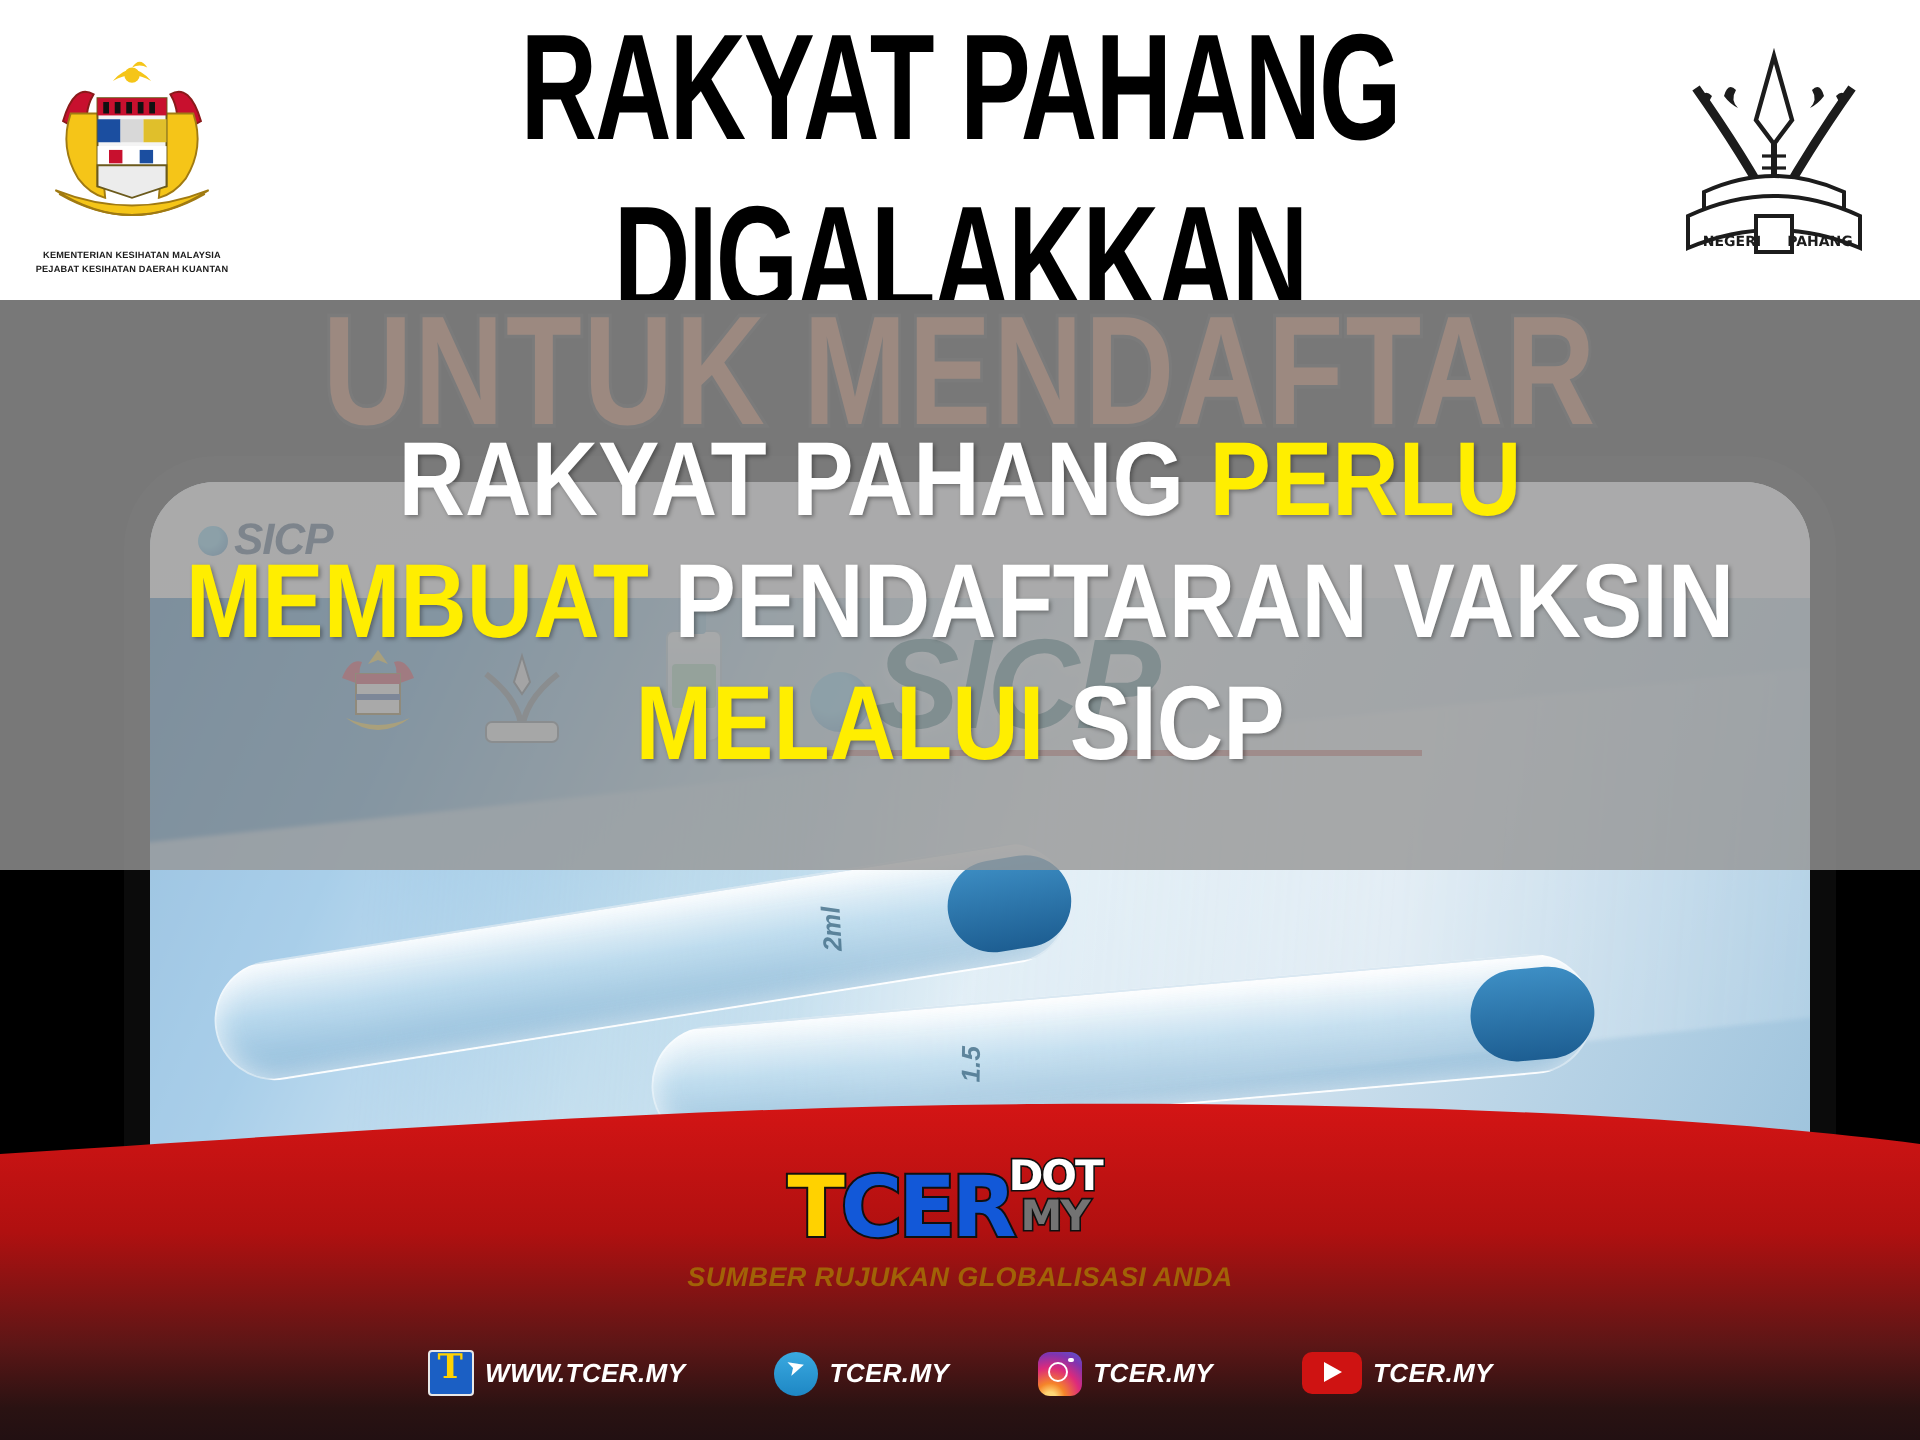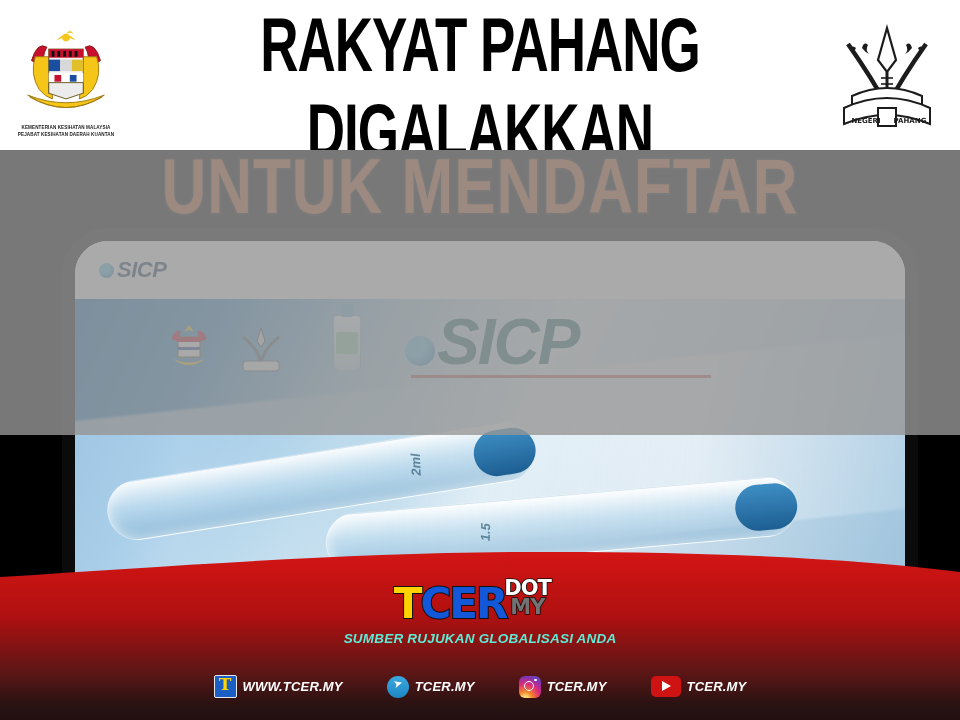--- a/index.html
+++ b/index.html
@@ -434,21 +434,21 @@
   }
   .tagline {
     position: absolute;
     left: 0; top: 111px;
     width: 960px;
     text-align: center;
     font-family: "Liberation Sans", sans-serif;
     font-style: italic;
     font-weight: bold;
     font-size: 13.5px;
-    color: #5eead4;
+    color: #a16207;
     letter-spacing: .2px;
   }
 
   
   .social-row {
     position: absolute;
     left: 0; top: 155px;
     width: 960px;
     display: flex;
     justify-content: center;
@@ -659,20 +659,34 @@
         <path d="M94 22 q-24 34 -40 64" fill="none" stroke="#1c1c1c" stroke-width="4.5"></path>
         <path d="M20 74 q35 -16 70 0 l0 12 q-35 -14 -70 0 z" fill="#ffffff" stroke="#1c1c1c" stroke-width="2"></path>
         <path d="M12 86 q43 -20 86 0 l0 16 q-43 -18 -86 0 z" fill="#ffffff" stroke="#1c1c1c" stroke-width="2"></path>
         <rect x="46" y="86" width="18" height="18" fill="#ffffff" stroke="#1c1c1c" stroke-width="2"></rect>
         <text x="34" y="101" font-family="DejaVu Sans, sans-serif" font-size="7" font-weight="bold" fill="#1c1c1c" text-anchor="middle">NEGERI</text>
         <text x="78" y="101" font-family="DejaVu Sans, sans-serif" font-size="7" font-weight="bold" fill="#1c1c1c" text-anchor="middle">PAHANG</text>
       </svg>
     </div>
   </div>
 
+  <div class="headline">
+    <div class="hl-row r1">
+      <span>RAKYAT PAHANG</span>
+      <span class="hl-yellow">PERLU</span>
+    </div>
+    <div class="hl-row r2">
+      <span class="hl-yellow">MEMBUAT</span>
+      <span>PENDAFTARAN VAKSIN</span>
+    </div>
+    <div class="hl-row r3">
+      <span class="hl-yellow">MELALUI</span>
+      <span>SICP</span>
+    </div>
+  </div>
 
   <div class="wave-wrap">
     <div class="footer-base"></div>
 
     <div class="footer-content">
 
       <div class="tcer-logo">
         <span class="tcer-inline">
           <span class="tcer-main"><span class="tcer-t">T</span><span class="tcer-cer">CER</span></span>
           <span class="tcer-dotmy">

